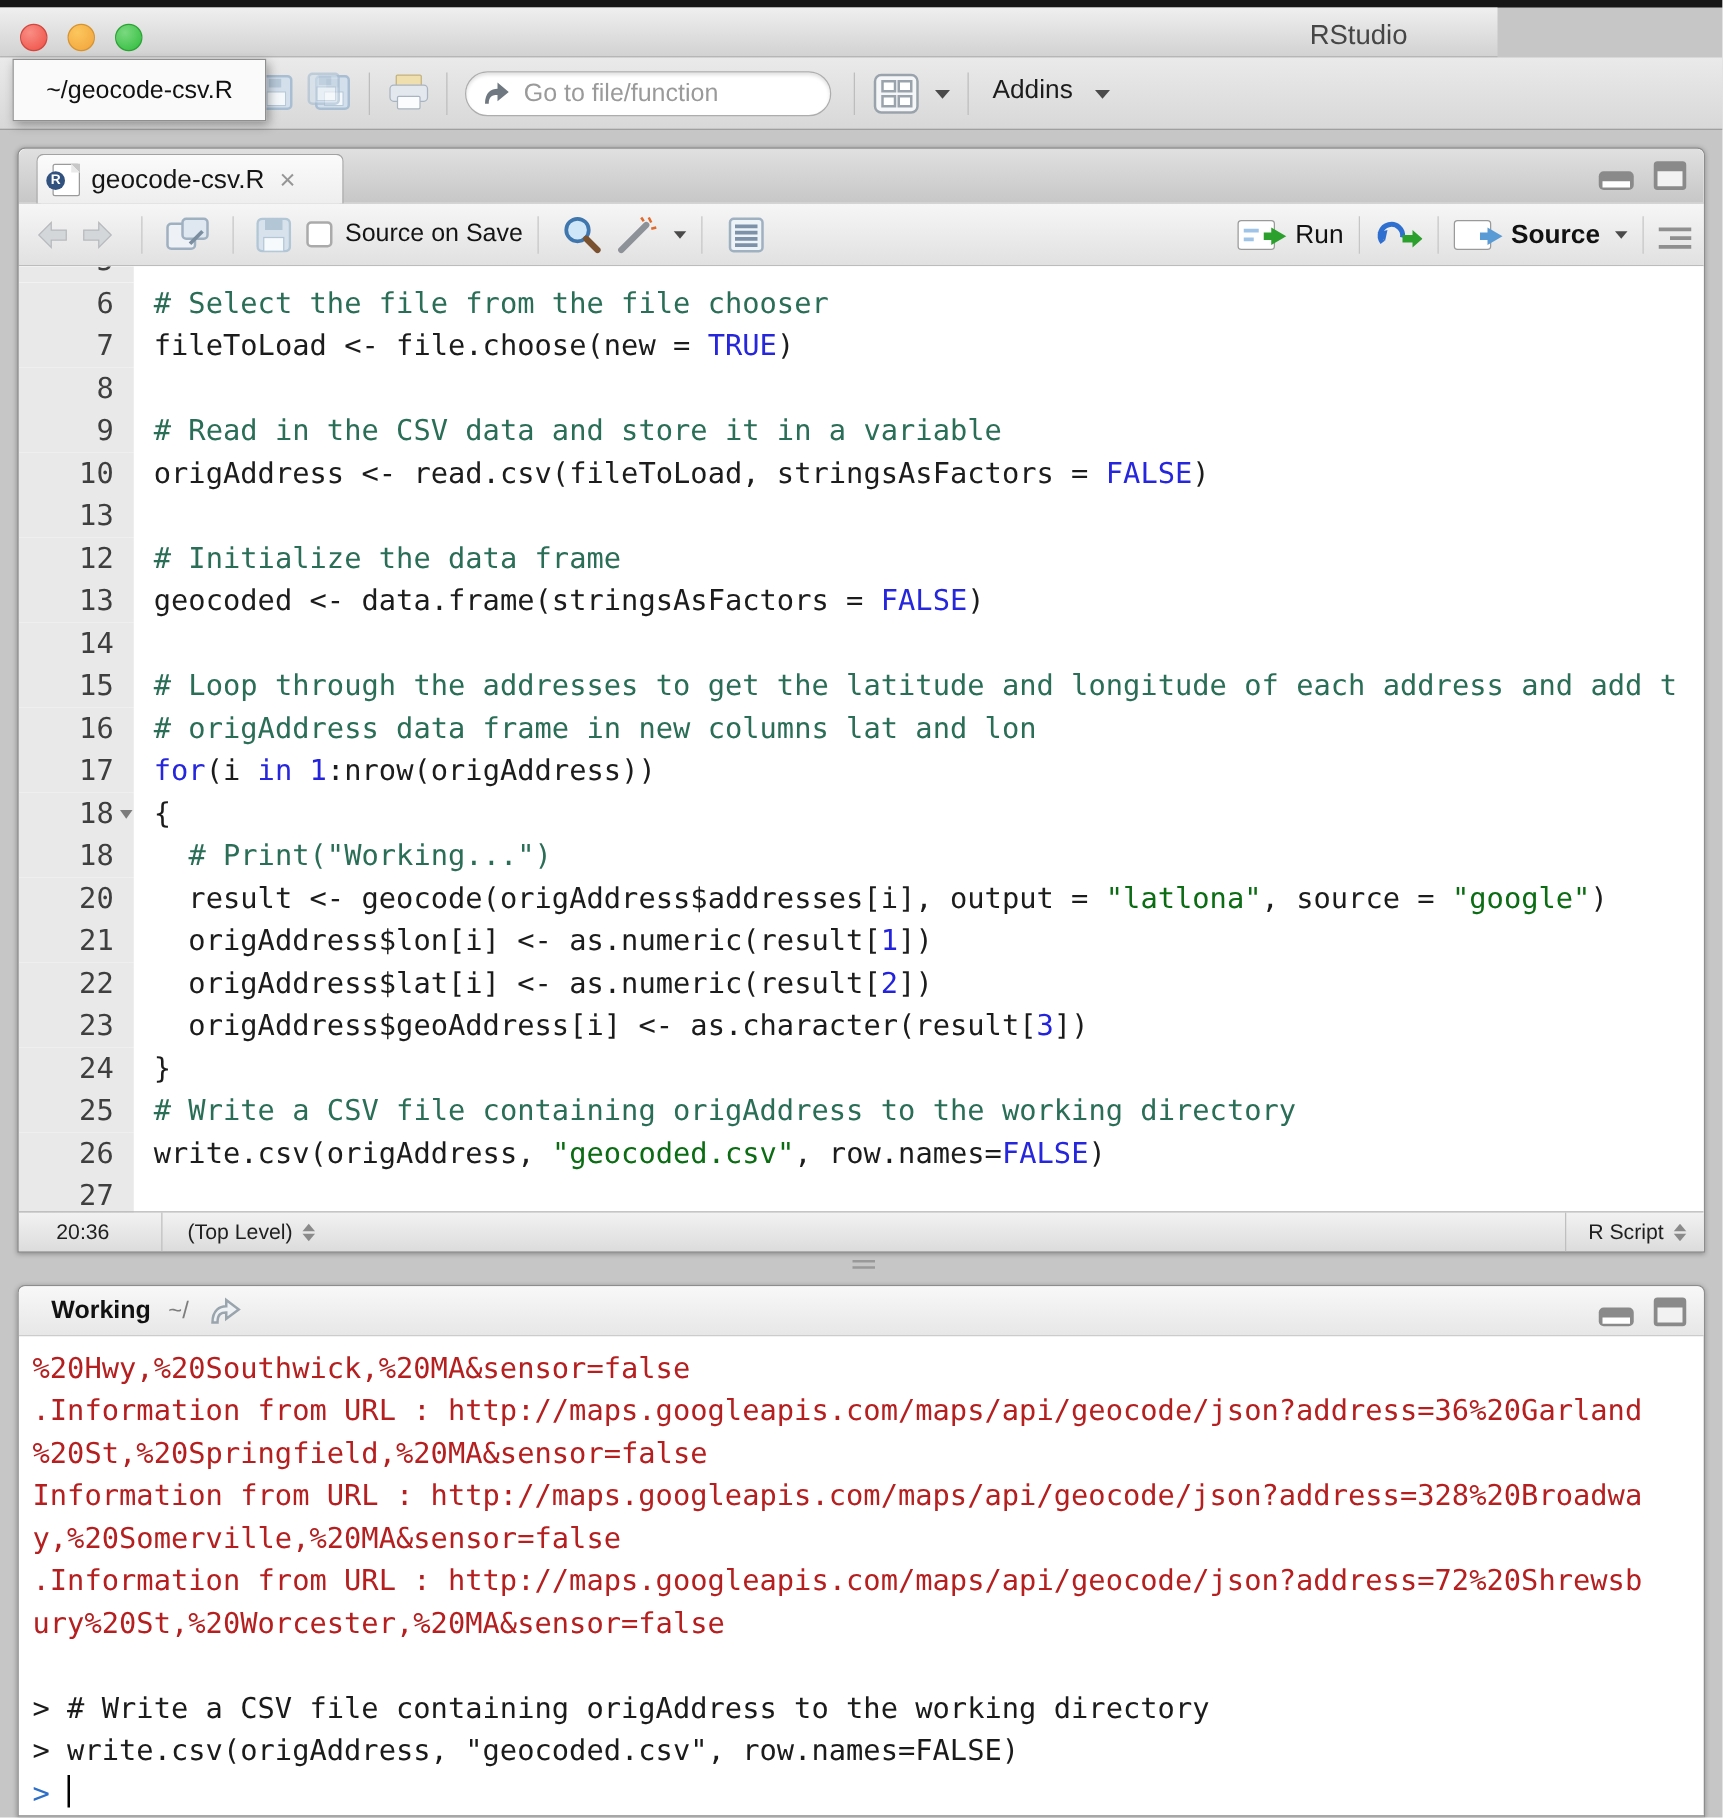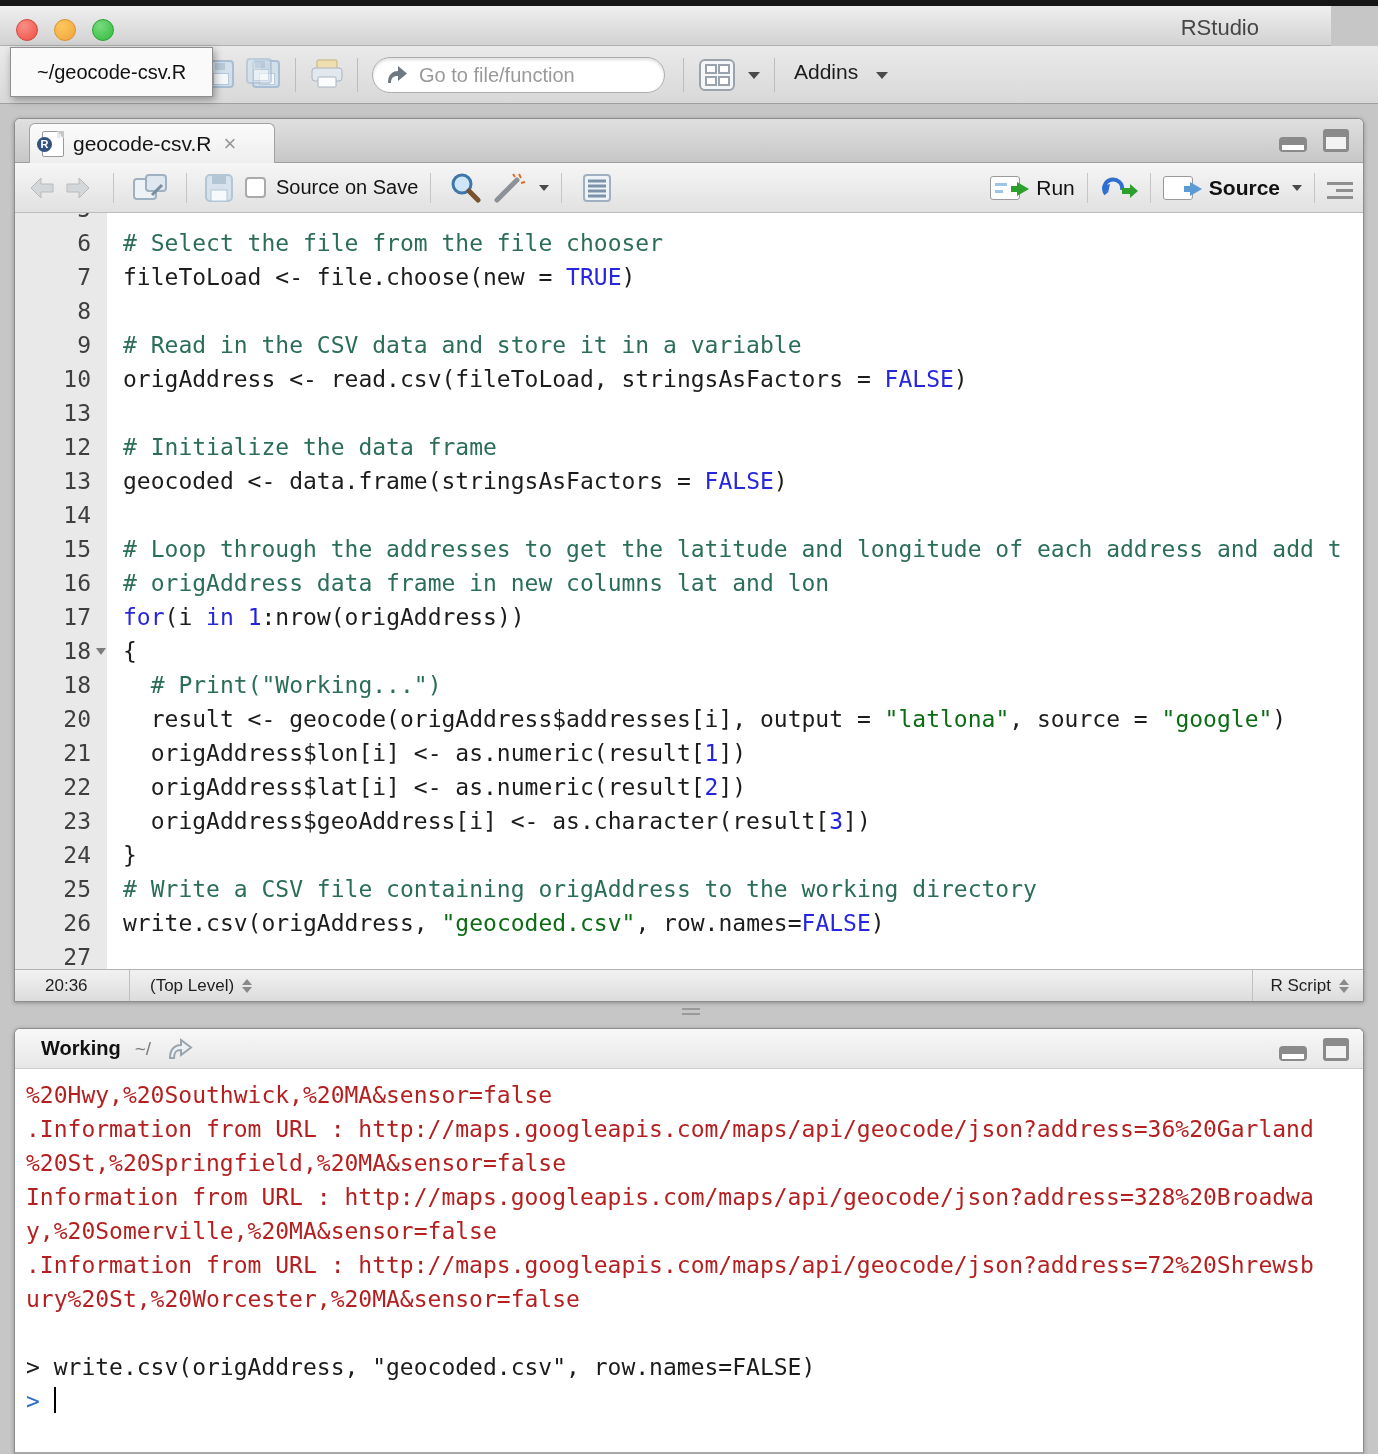--- a/index.html
+++ b/index.html
@@ -3,21 +3,21 @@
 <meta charset="utf-8">
 <style>
   * { margin:0; padding:0; box-sizing:border-box; }
   html,body { width:1378px; height:1454px; }
   body {
     position:relative; background:#c6c6c6; overflow:hidden;
     font-family:"Liberation Sans", sans-serif; -webkit-font-smoothing:antialiased;
   }
   
   #top-dark { position:absolute; left:0; top:0; width:1378px; height:6px; background:#161616; }
-  #titlebar { position:absolute; left:0; top:6px; width:1331px; height:40px;
+  #titlebar { position:absolute; left:0; top:6px; width:1198px; height:40px;
     background:linear-gradient(#efefef,#d2d2d2); border-bottom:1px solid #b0b0b0; }
   .traffic { position:absolute; top:13px; width:22px; height:22px; border-radius:50%; }
   #tl-close { left:16px; background:radial-gradient(circle at 35% 30%, #f98e85, #ee4e44); border:1px solid #d2463d;}
   #tl-min   { left:54px; background:radial-gradient(circle at 35% 30%, #fbc75e, #f2a械 ); background:radial-gradient(circle at 35% 30%, #fbc75e, #f2a33a); border:1px solid #d7932f;}
   #tl-max   { left:92px; background:radial-gradient(circle at 35% 30%, #7ad97f, #2ebc3c); border:1px solid #2aa334;}
   #win-title { position:absolute; right:72px; top:9px; font-size:22px; color:#464646; }
 
   #main-toolbar { position:absolute; left:0; top:46px; width:1378px; height:58px;
     background:linear-gradient(#eaeaea,#d8d8d8); border-bottom:1px solid #9f9f9f; }
   .mt-sep { position:absolute; top:12px; width:1px; height:34px; background:#bdbdbd; }
@@ -435,16 +435,17 @@
   </div>
   <div id="console-body">
       <div class="console-line cl-error">%20Hwy,%20Southwick,%20MA&amp;sensor=false</div>
       <div class="console-line cl-error">.Information from URL : http://maps.googleapis.com/maps/api/geocode/json?address=36%20Garland</div>
       <div class="console-line cl-error">%20St,%20Springfield,%20MA&amp;sensor=false</div>
       <div class="console-line cl-error">Information from URL : http://maps.googleapis.com/maps/api/geocode/json?address=328%20Broadwa</div>
       <div class="console-line cl-error">y,%20Somerville,%20MA&amp;sensor=false</div>
       <div class="console-line cl-error">.Information from URL : http://maps.googleapis.com/maps/api/geocode/json?address=72%20Shrewsb</div>
       <div class="console-line cl-error">ury%20St,%20Worcester,%20MA&amp;sensor=false</div>
       <div class="console-line cl-input"> </div>
+      <div class="console-line cl-input">&gt; # Write a CSV file containing origAddress to the working directory</div>
       <div class="console-line cl-input">&gt; write.csv(origAddress, "geocoded.csv", row.names=FALSE)</div>
       <div class="console-line"><span class="cl-prompt">&gt;</span><span id="cursor"></span></div>
     </div>
 </div>
 
 </body></html>

